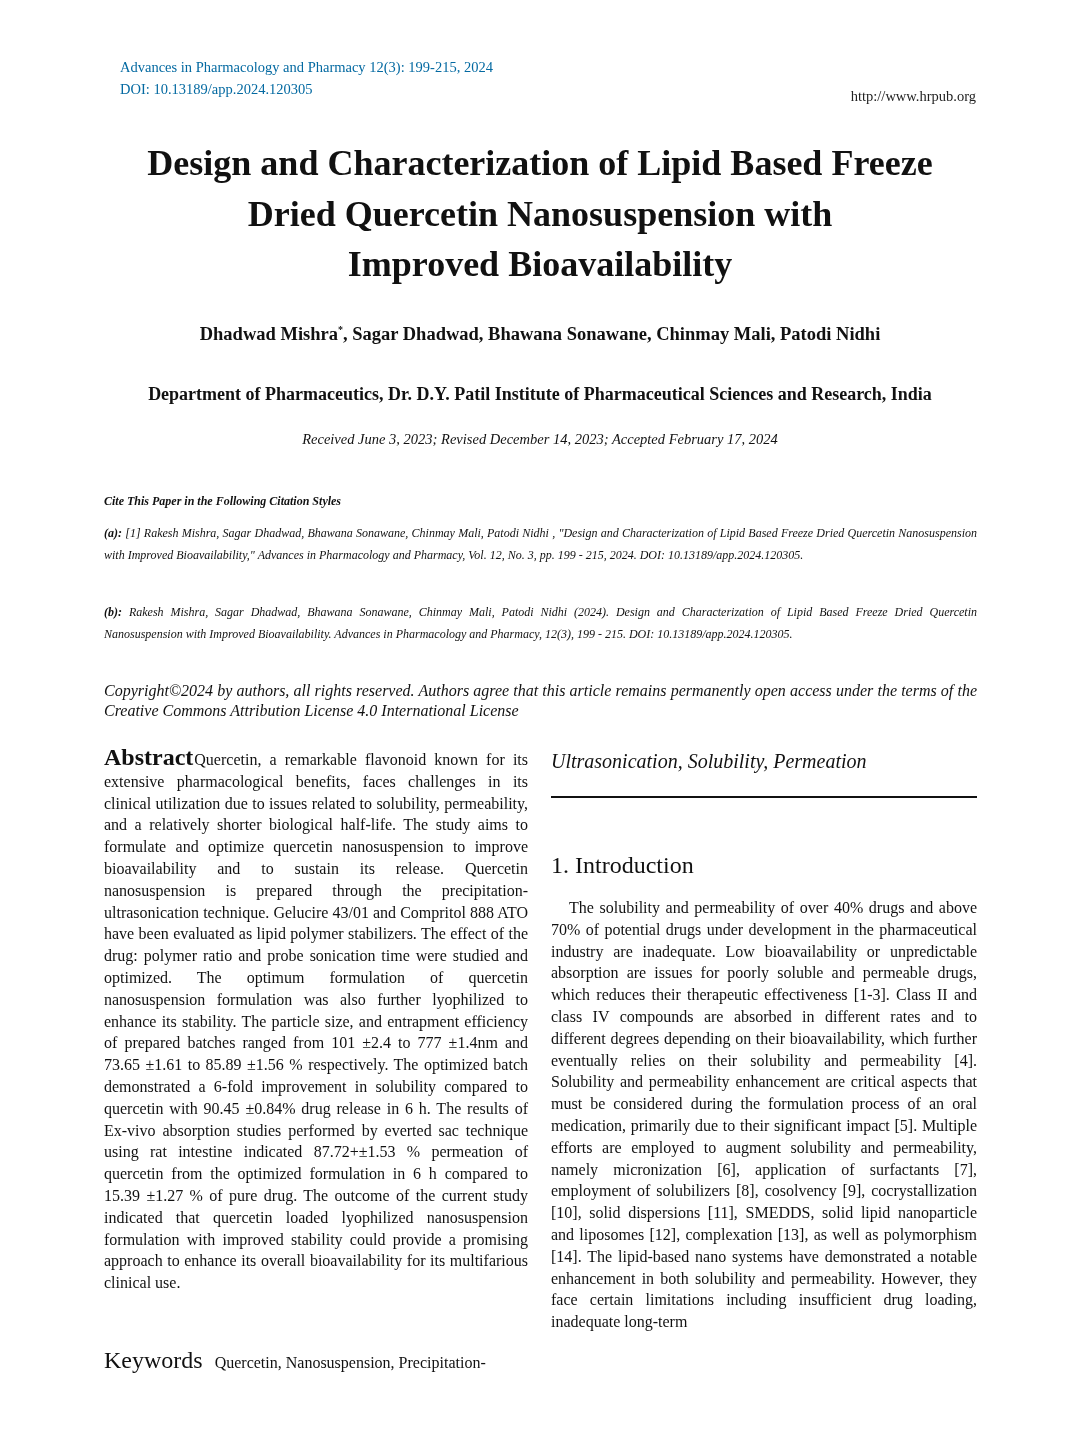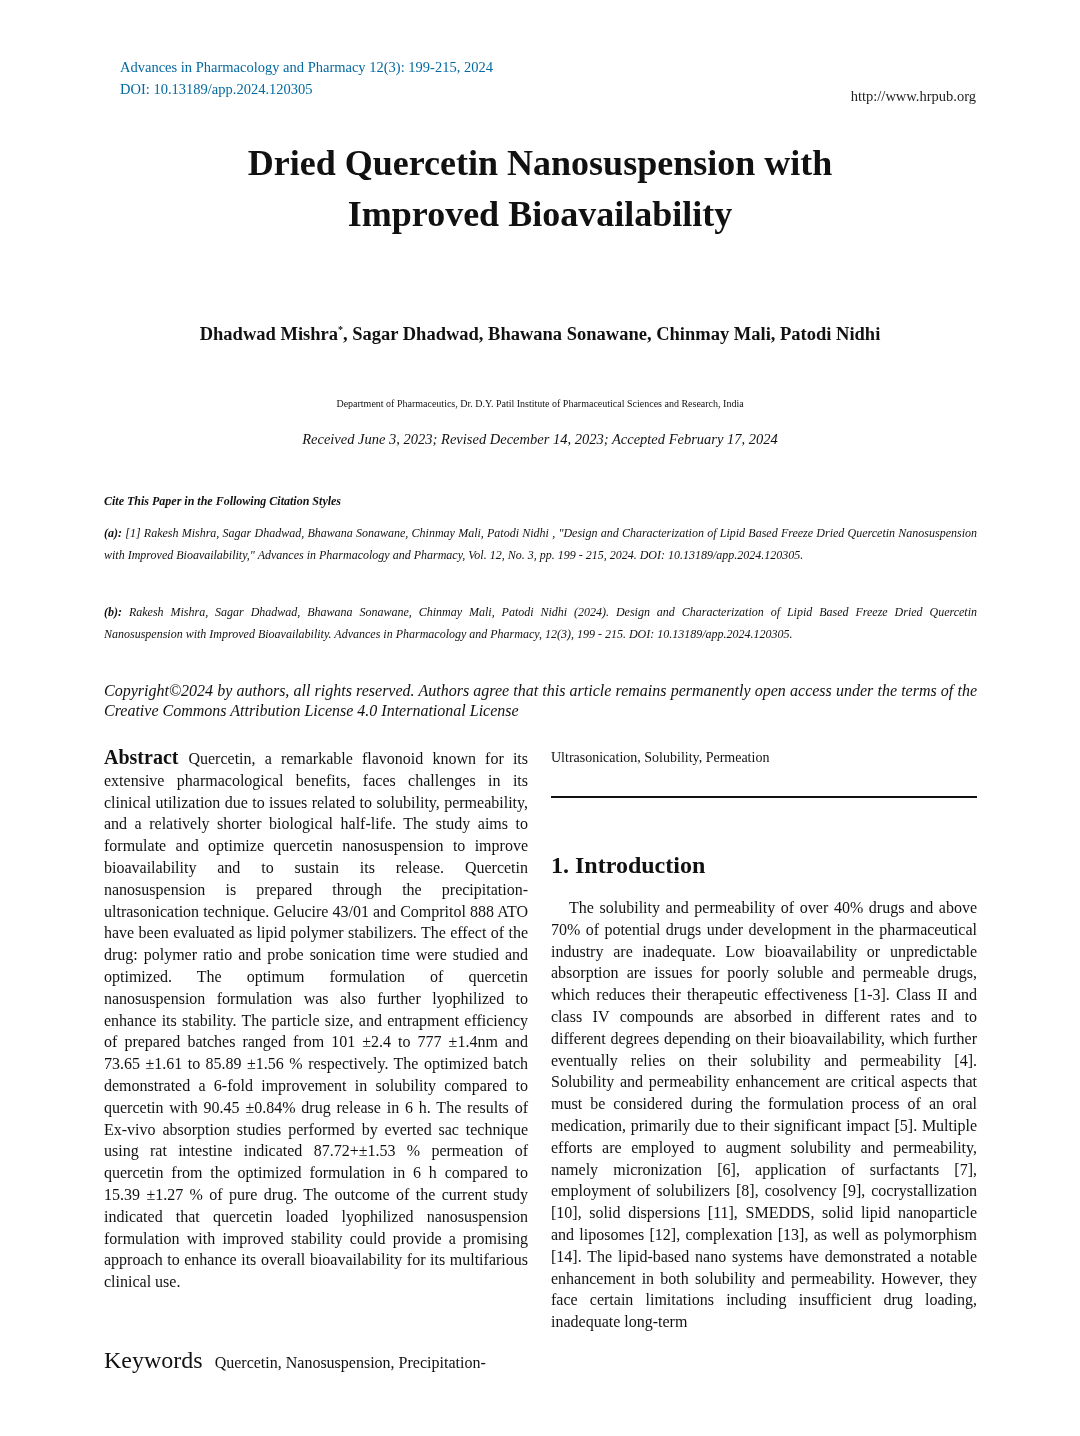--- a/index.html
+++ b/index.html
@@ -13,22 +13,22 @@
     position: absolute; left: 104px; width: 872px; top: 138px;
     text-align: center; font-weight: bold; font-size: 36px; line-height: 50.5px; color: #111;
   }
   .title div { white-space: nowrap; }
   .authors {
     position: absolute; left: 104px; width: 872px; top: 324px;
     text-align: center; font-weight: bold; font-size: 18.5px;
   }
   .authors sup { font-size: 10px; }
   .affil {
-    position: absolute; left: 104px; width: 872px; top: 398px;
-    text-align: center; font-size: 10px;
+    position: absolute; left: 104px; width: 872px; top: 384px;
+    text-align: center; font-size: 18px; font-weight: bold;
   }
   .dates {
     position: absolute; left: 104px; width: 872px; top: 431px;
     text-align: center; font-size: 14.5px; font-style: italic;
   }
   .cite-head {
     position: absolute; left: 104px; top: 494px; font-size: 12px;
     font-weight: bold; font-style: italic;
   }
   .cite {
@@ -37,42 +37,43 @@
   }
   .cite b { font-style: italic; }
   .copyright {
     position: absolute; left: 104px; width: 873px; top: 681px;
     font-size: 16px; line-height: 20px; text-align: justify; font-style: italic;
   }
   .col-left {
     position: absolute; left: 104px; width: 424px; top: 747px;
     font-size: 16px; line-height: 21.8px; text-align: justify;
   }
-  .abs-head { font-weight: bold; font-size: 20px; margin-right: 10px; }
+  .abs-head { font-weight: bold; font-size: 24px; margin-right: 1px; }
   .kw {
     position: absolute; left: 104px; width: 424px; top: 1349px;
     font-size: 16px; line-height: 22px; white-space: nowrap;
   }
   .kw-head { font-weight: normal; font-size: 24px; margin-right: 12px; }
   .col-right { position: absolute; left: 551px; width: 426px; }
-  .kw-cont { top: 750px; font-size: 14px; }
+  .kw-cont { top: 750px; font-size: 20px; font-style: italic; }
   .rule { position: absolute; left: 551px; width: 426px; top: 796px; height: 0; border-top: 2px solid #111; }
-  .sec-head { top: 852px; font-weight: bold; font-size: 24px; }
+  .sec-head { top: 852px; font-weight: normal; font-size: 24px; }
   .intro {
     top: 897px; font-size: 16px; line-height: 21.8px; text-align: justify; text-indent: 18px;
   }
 </style>
 </head>
 <body>
 
 <div class="hdr" style="top:56px;">Advances in Pharmacology and Pharmacy 12(3): 199-215, 2024</div>
 <div class="hdr" style="top:78px;">DOI: 10.13189/app.2024.120305</div>
 <div class="hdr-right">http://www.hrpub.org</div>
 
 <div class="title">
+  <div>Design and Characterization of Lipid Based Freeze</div>
   <div>Dried Quercetin Nanosuspension with</div>
   <div>Improved Bioavailability</div>
 </div>
 
 <div class="authors">
   <span>Dhadwad Mishra</span><sup>*</sup><span>, Sagar Dhadwad, Bhawana Sonawane, Chinmay Mali, Patodi Nidhi</span>
 </div>
 
 <div class="affil">Department of Pharmaceutics, Dr. D.Y. Patil Institute of Pharmaceutical Sciences and Research, India</div>
 <div class="dates">Received June 3, 2023; Revised December 14, 2023; Accepted February 17, 2024</div>

